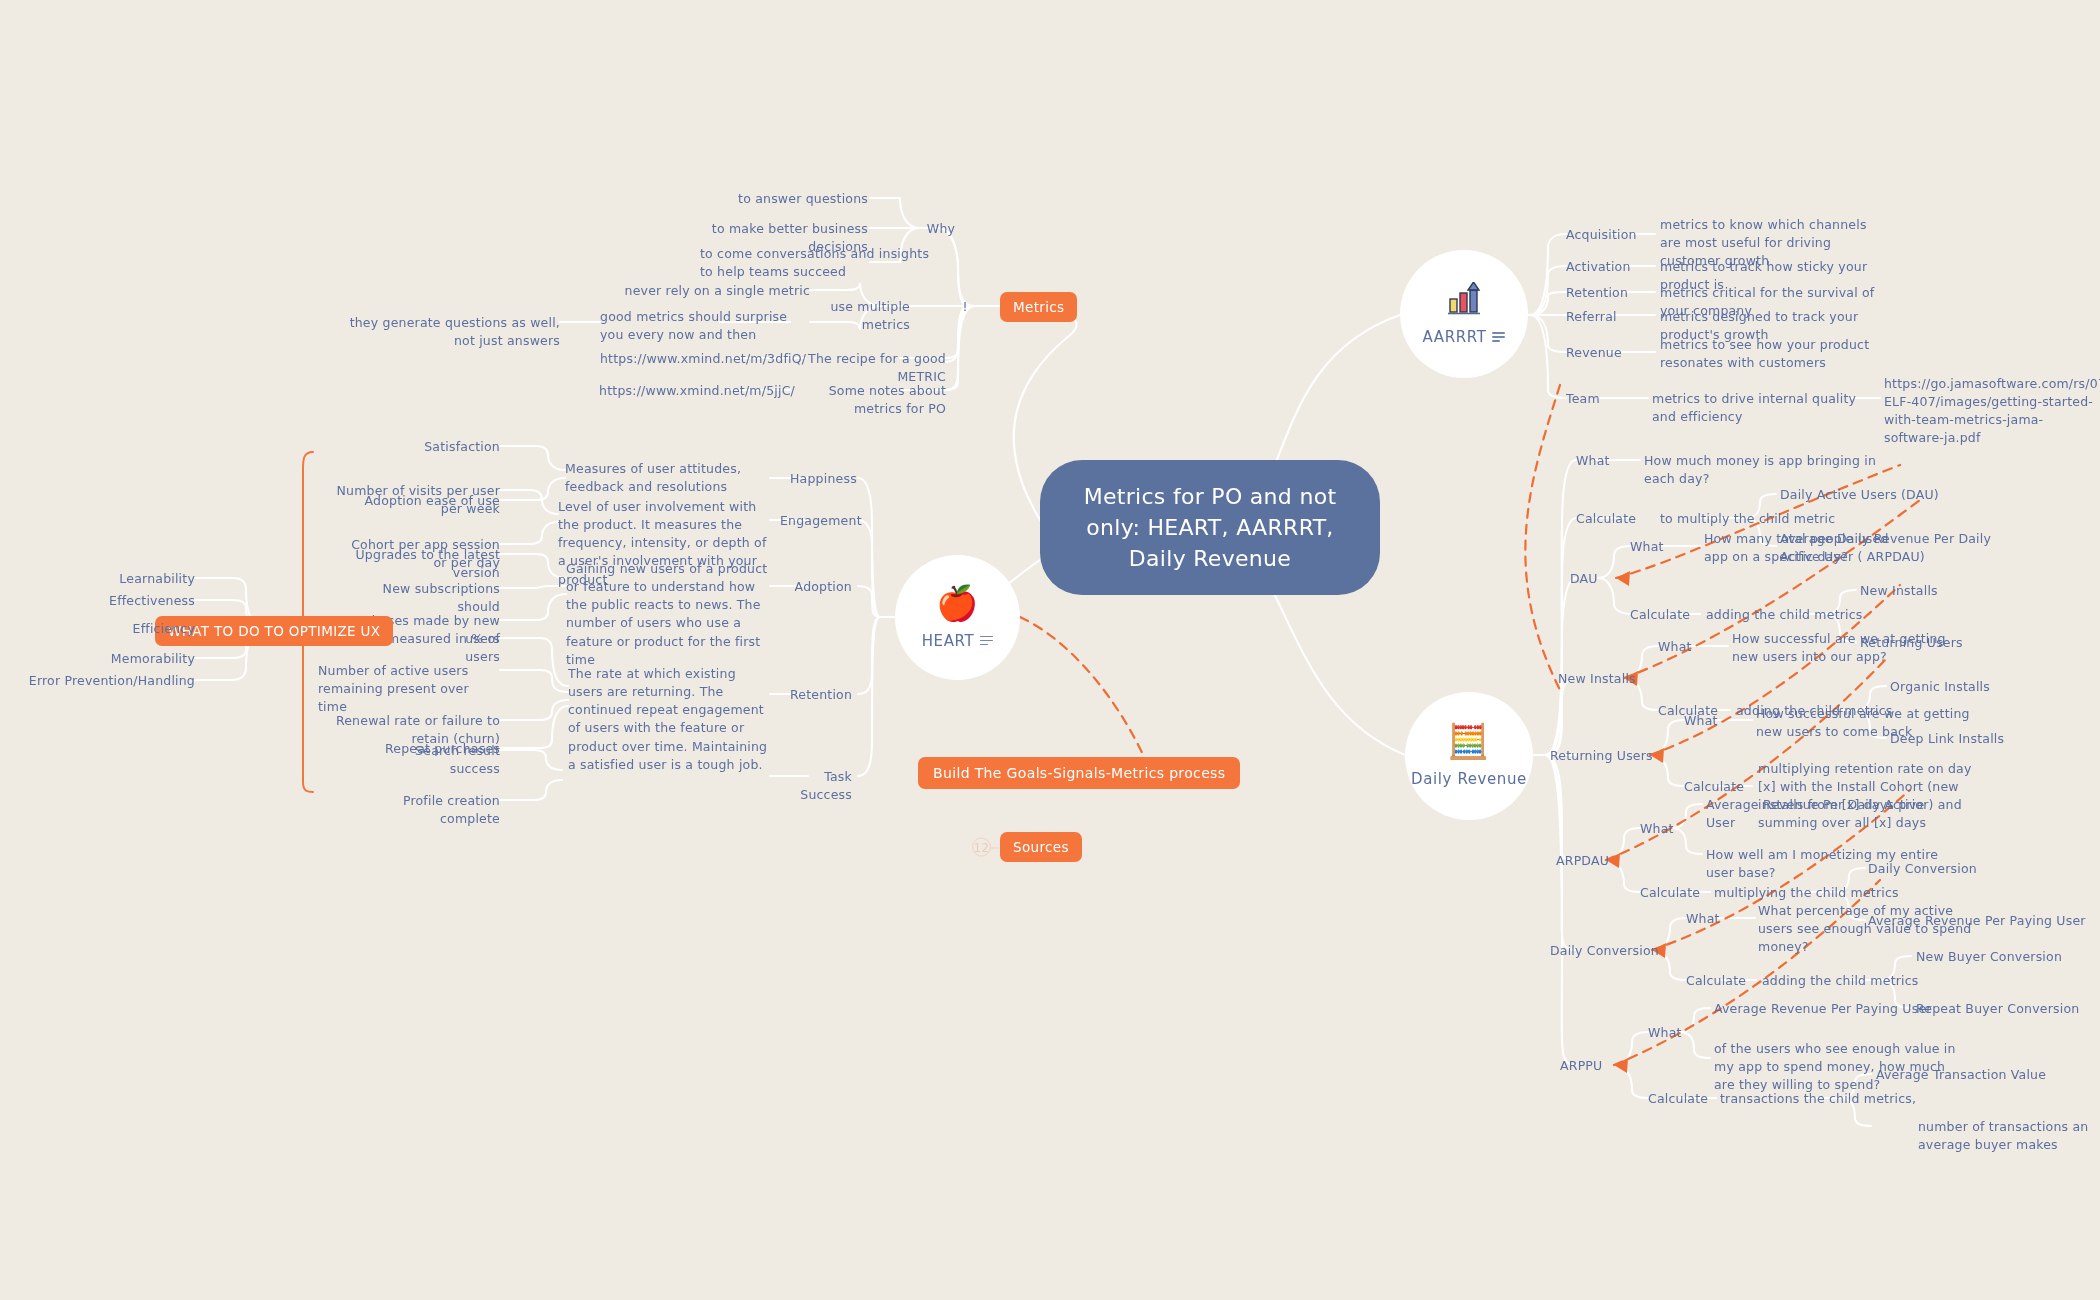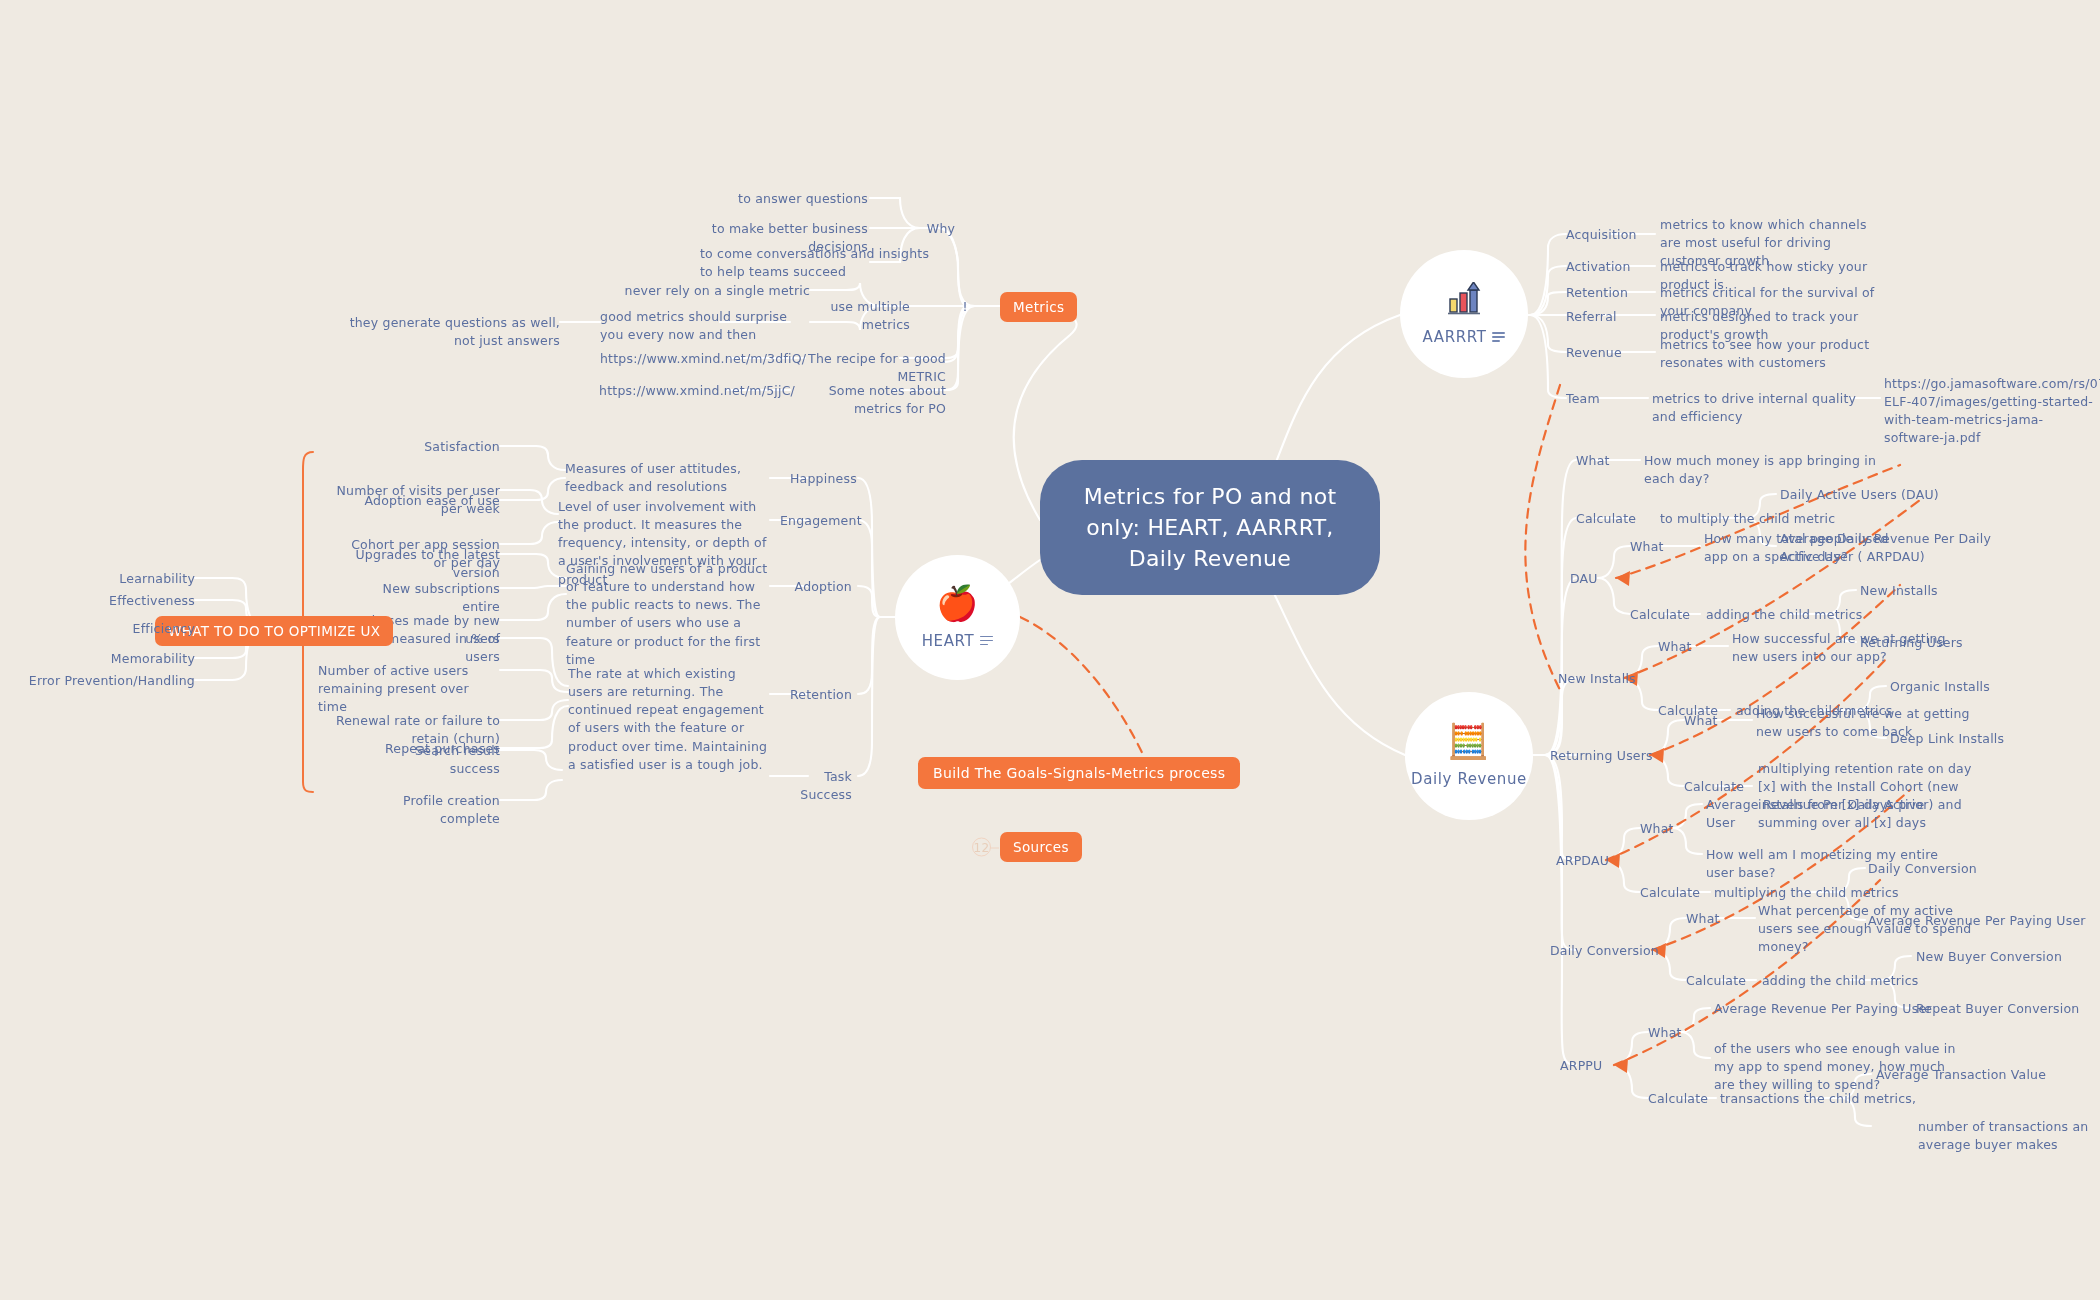--- a/index.html
+++ b/index.html
@@ -414,21 +414,21 @@
   <div class="node r" style="left:790px; top:578px; width:62px;">
     <span>Adoption</span>
   </div>
   <div class="node l" style="left:566px; top:560px; width:210px;">
     <span>Gaining new users of a product or feature to understand how the public reacts to news.  The number of users who use a feature or product for the first time</span>
   </div>
   <div class="node r" style="left:350px; top:546px; width:150px;">
     <span>Upgrades to the latest version</span>
   </div>
   <div class="node r" style="left:350px; top:580px; width:150px;">
-    <span>New subscriptions entire</span>
+    <span>New subscriptions should</span>
   </div>
   <div class="node r" style="left:340px; top:612px; width:160px;">
     <span>Purchases made by new users</span>
   </div>
 
   <div class="node r" style="left:790px; top:686px; width:62px;">
     <span>Retention</span>
   </div>
   <div class="node l" style="left:568px; top:665px; width:206px;">
     <span>The rate at which existing users are returning. The continued repeat engagement of users with the feature or product over time. Maintaining a satisfied user is a tough job.</span>

